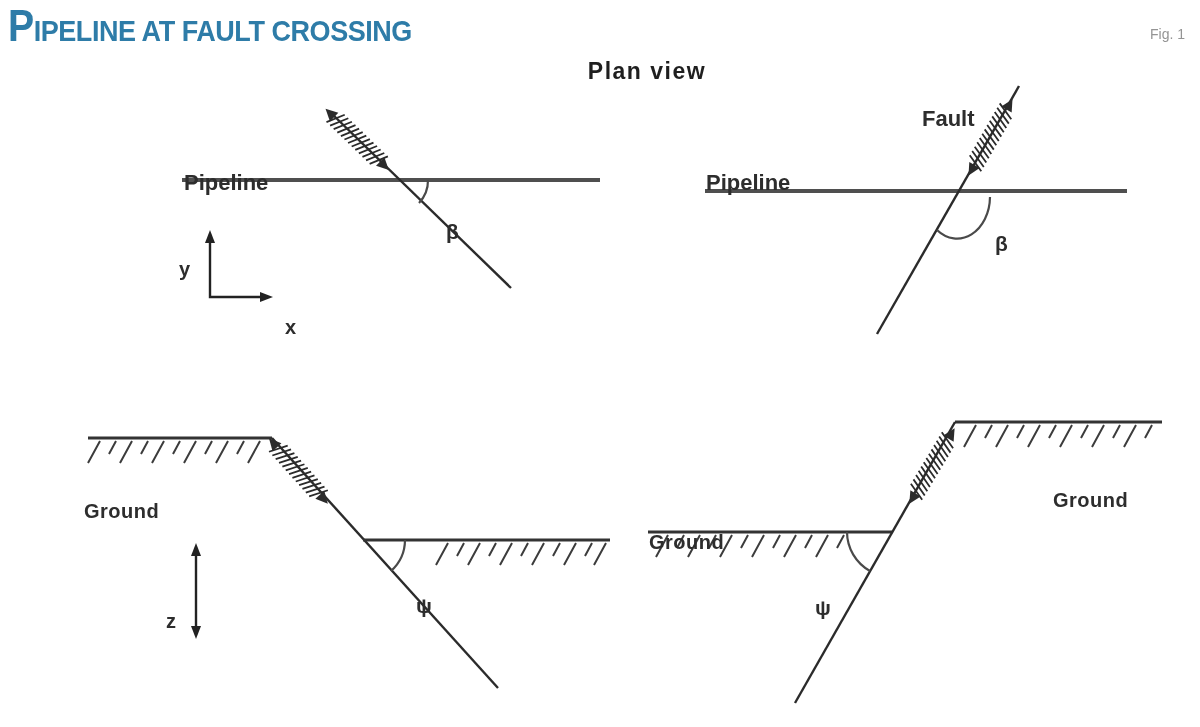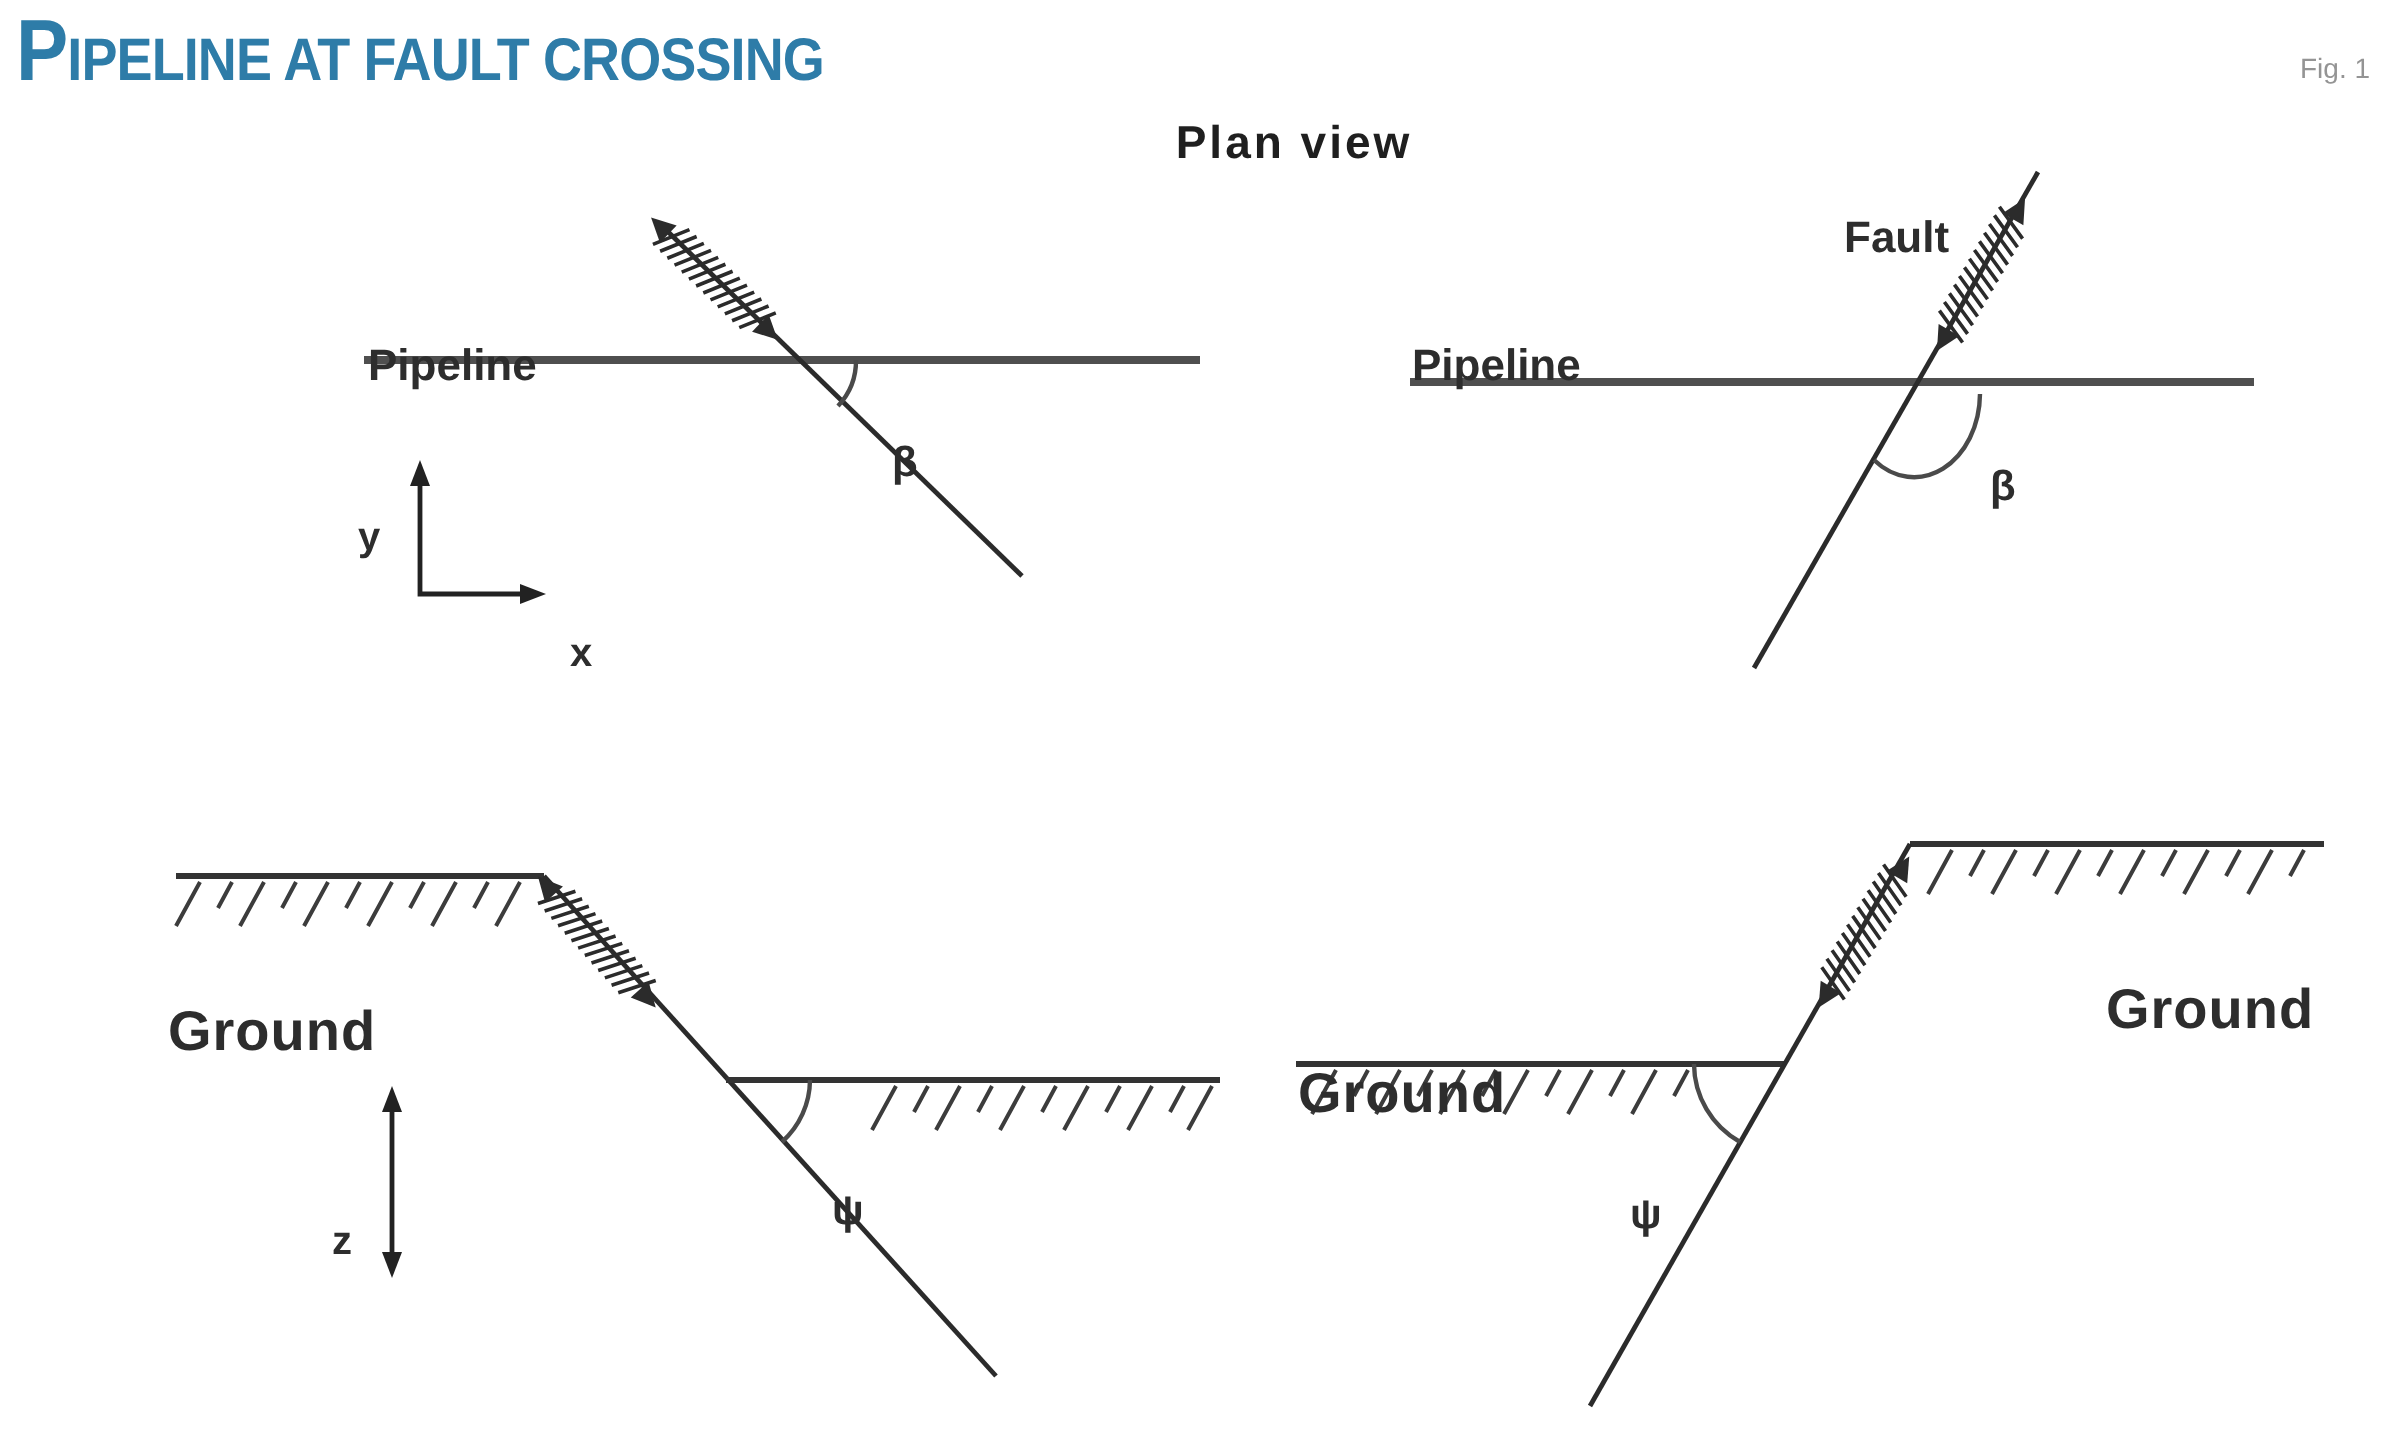--- a/index.html
+++ b/index.html
@@ -21,21 +21,21 @@
   .section-heading{
     position:absolute;transform:translateX(-50%);
     font-size:23px;font-weight:bold;color:#1f1f1f;letter-spacing:1.5px;white-space:nowrap;text-align:right;
   }
   .heading-plan{left:647px;top:58px;}
   .heading-elev{left:645px;top:372px;}
   .lbl{
     position:absolute;font-weight:bold;color:#2d2d2d;white-space:nowrap;margin-top:32px;
   }
   .lbl-22{font-size:22px;}
-  .lbl-24{font-size:28px;letter-spacing:0.5px;}
+  .lbl-24{font-size:20px;letter-spacing:0.5px;}
   .lbl-greek{font-size:21px;}
   .lbl-axis{font-size:20px;}
   .geometry{position:absolute;left:0;top:0;}
 </style>
 </head>
 <body>
 
 <div class="stage">
 
   <svg class="geometry" width="1200" height="727" viewBox="0 0 1200 727">

